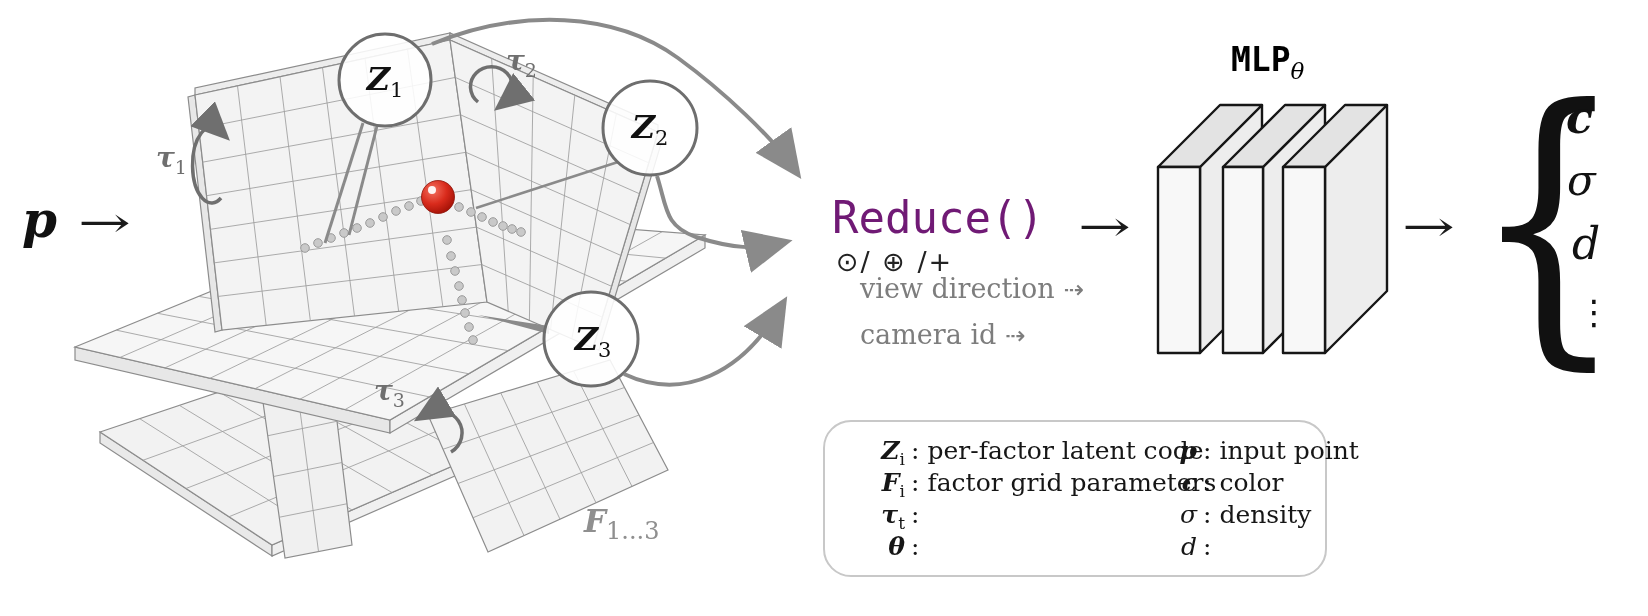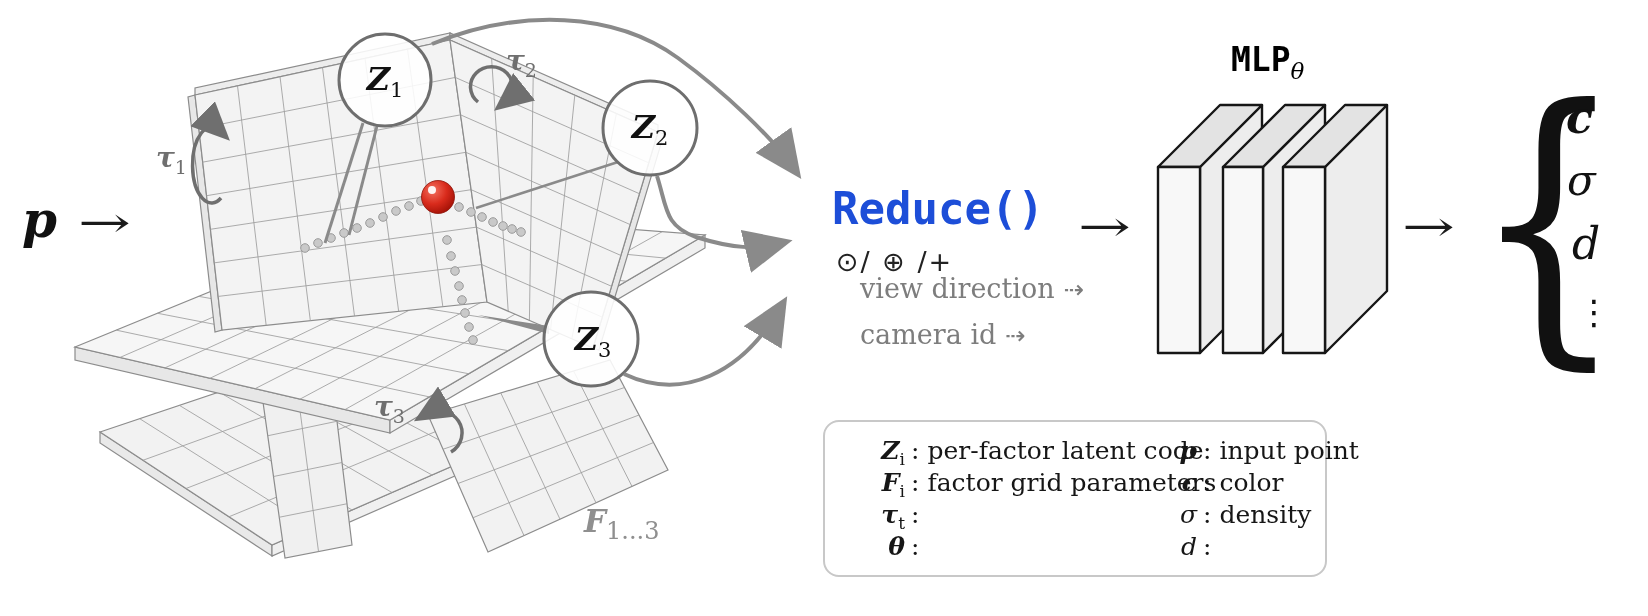--- a/index.html
+++ b/index.html
@@ -11,47 +11,47 @@
   .mathbf{font-style:italic;font-weight:bold;}
   .mathit{font-style:italic;font-weight:normal;}
   sub{font-size:64%;line-height:0;}
   
   .p-sym{left:22px;top:190px;font-size:50px;font-weight:bold;font-style:italic;}
   .long-arrow{display:inline-block;transform:scaleX(1.5);transform-origin:left center;}
   .p-arrow{left:78px;top:198px;font-size:42px;color:#1a1a1a;}
   
   .tau{font-size:28px;font-weight:bold;font-style:italic;color:#6f6f6f;}
   .tau sub{font-weight:normal;font-style:normal;font-size:19px;color:#6f6f6f;}
-  #tau1{left:156px;top:141px;} #tau2{left:506px;top:44px;} #tau3{left:374px;top:390px;}
+  #tau1{left:156px;top:141px;} #tau2{left:506px;top:44px;} #tau3{left:374px;top:374px;}
   
   .zlab{font-size:32px;font-weight:bold;font-style:italic;text-align:center;width:96px;}
   .zlab sub{font-weight:normal;font-style:normal;font-size:21px;}
   #z1{left:337px;top:60px;} #z2{left:602px;top:108px;} #z3{left:545px;top:320px;}
   
   #flab{left:584px;top:503px;font-size:31px;font-weight:bold;font-style:italic;color:#8f8f8f;}
   #flab sub{font-size:24px;font-weight:normal;font-style:normal;}
   
-  #reduce{left:832px;top:183px;font-family:"DejaVu Sans Mono",monospace;font-size:44px;font-weight:bold;color:#1d4ed8;}
+  #reduce{left:832px;top:192px;font-family:"DejaVu Sans Mono",monospace;font-size:44px;font-weight:normal;color:#701a75;}
   #reduce-arrow{left:1078px;top:202px;font-size:42px;color:#1a1a1a;}
   #ops{left:836px;top:246px;font-size:27px;font-family:"DejaVu Sans",sans-serif;color:#222;letter-spacing:2px;}
   .aux{width:277px;text-align:left;color:#7d7d7d;font-size:27px;}
   .aux .dash-arrow{font-family:"DejaVu Sans",sans-serif;margin-left:9px;font-size:25px;}
   #view-dir{left:860px;top:273px;} #camera-id{left:860px;top:319px;}
   
   #mlp-label{left:1231px;top:40px;font-family:"DejaVu Sans Mono",monospace;font-size:33px;font-weight:bold;color:#000000;}
   #mlp-label sub{font-family:"DejaVu Serif",serif;font-style:italic;font-weight:normal;font-size:23px;}
   #mlp-out-arrow{left:1402px;top:202px;font-size:42px;color:#1a1a1a;}
   
   #brace{left:1472px;top:80px;font-size:300px;line-height:282px;color:#111;
          transform:scale(0.8,1.0);transform-origin:left center;}
   .outsym{font-size:44px;}
   #out-c{left:1566px;top:92px;} #out-sigma{left:1567px;top:156px;font-size:42px;}
   #out-d{left:1572px;top:218px;} #out-dots{left:1577px;top:292px;font-size:34px;font-family:"DejaVu Sans",sans-serif;}
   
-  #legend{left:823px;top:420px;width:504px;height:157px;border:2px solid #c8c8c8;border-radius:16px;
+  #legend{left:823px;top:420px;width:504px;height:157px;border:2px solid #c8c8c8;border-radius:28px;
           background:#fff;box-sizing:border-box;padding:13px 0 0 16px;}
   .lcol{position:absolute;top:12px;}
   #lcol-left{left:18px;} #lcol-right{left:322px;}
   .lrow{height:32px;display:flex;align-items:center;font-size:25px;color:#161616;}
   .lrow .sym{display:inline-block;text-align:right;font-weight:bold;font-style:italic;}
   #lcol-left .sym{width:62px;} #lcol-right .sym{width:50px;}
   .lrow .sym sub{font-weight:normal;font-style:normal;font-size:17px;}
   #lcol-right .lrow:nth-child(3) .sym, #lcol-right .lrow:nth-child(4) .sym{font-weight:normal;}
   .lrow .colon{margin:0 8px 0 6px;}
 </style>

